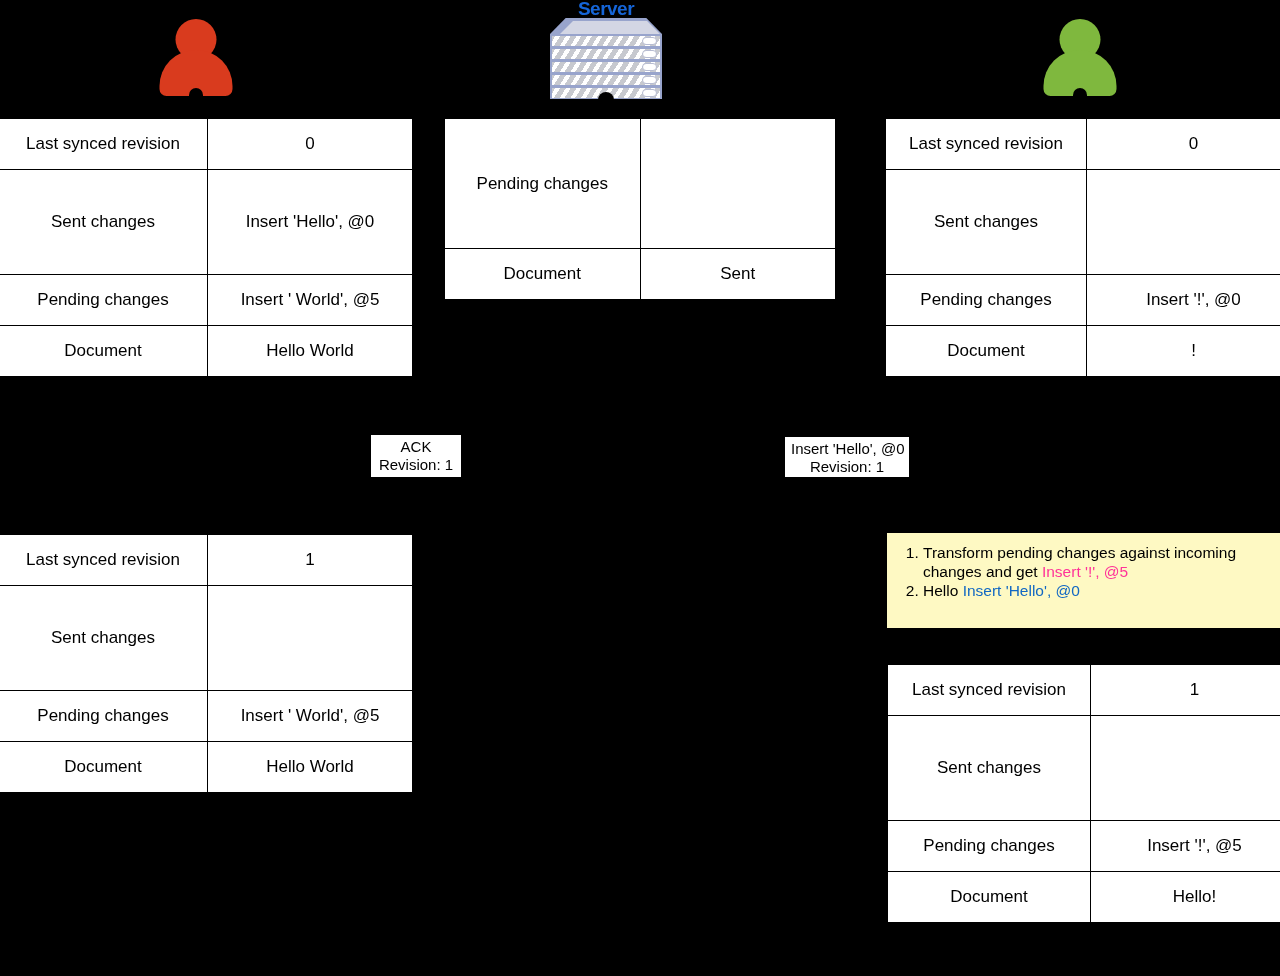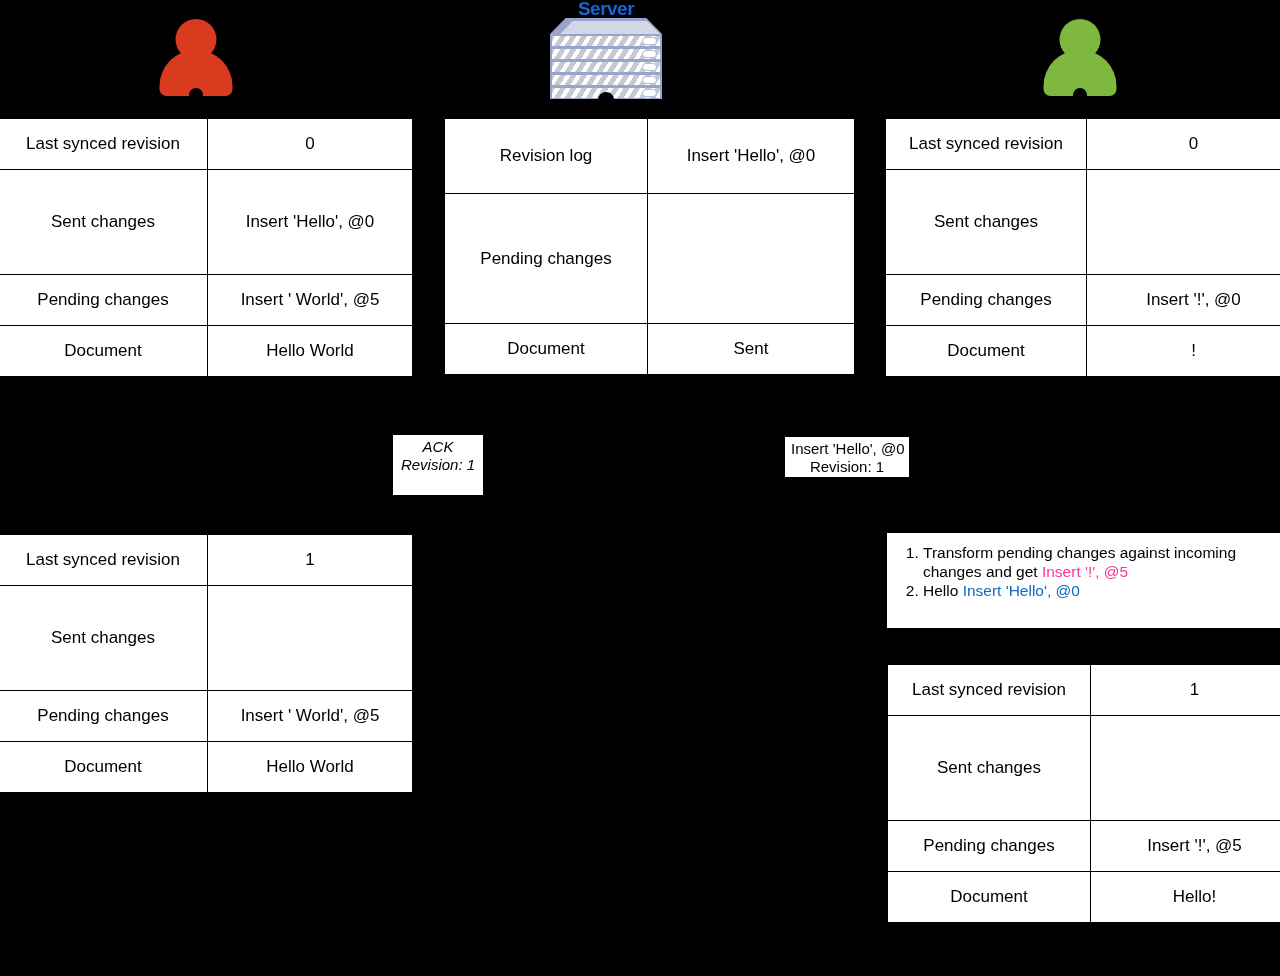--- a/index.html
+++ b/index.html
@@ -160,21 +160,21 @@
     line-height: 18px;
     text-align: center;
     padding: 3px 6px;
     box-sizing: border-box;
     white-space: nowrap;
   }
 
   
   .instr-box {
     position: absolute;
-    background: #ffffff;
+    background: #fef9c3;
     box-sizing: border-box;
     padding: 10px 10px 20px 6px;
   }
   .instr-box ol {
     margin: 0;
     padding-left: 30px;
     font-size: 15.5px;
     line-height: 19px;
     color: #000000;
   }
@@ -248,24 +248,20 @@
   </tr>
   <tr class="row-short">
     <td>Document</td>
     <td>Hello World</td>
   </tr>
 </tbody>
   </table>
 
 <table class="state-table" style="left:444px; top:118px; width:392px;">
   <tbody>
-      <tr>
-    <td style="width:194px; height:70px;">Revision log</td>
-    <td style="width:198px; height:70px;">Insert 'Hello', @0</td>
-  </tr>
   <tr>
     <td style="height:125px;">Pending changes</td>
     <td style="height:125px;"></td>
   </tr>
   <tr class="row-short">
     <td>Document</td>
     <td>Sent</td>
   </tr>
 </tbody>
   </table>
@@ -284,21 +280,21 @@
     <td>Pending changes</td>
     <td>Insert '!', @0</td>
   </tr>
   <tr class="row-short">
     <td>Document</td>
     <td>!</td>
   </tr>
 </tbody>
   </table>
 
-<div class="msg-box" style="left:393px; top:435px; width:90px; height:60px;font-style:italic;">
+<div class="msg-box" style="left:371px; top:435px; width:90px; height:42px;">
   <div>ACK</div>
   <div>Revision: 1</div>
 </div>
 
 <div class="msg-box" style="left:785px; top:437px; width:124px; height:40px;">
   <div>Insert 'Hello', @0</div>
   <div>Revision: 1</div>
 </div>
 
 <table class="state-table" style="left:-2px; top:534px; width:396px;">

